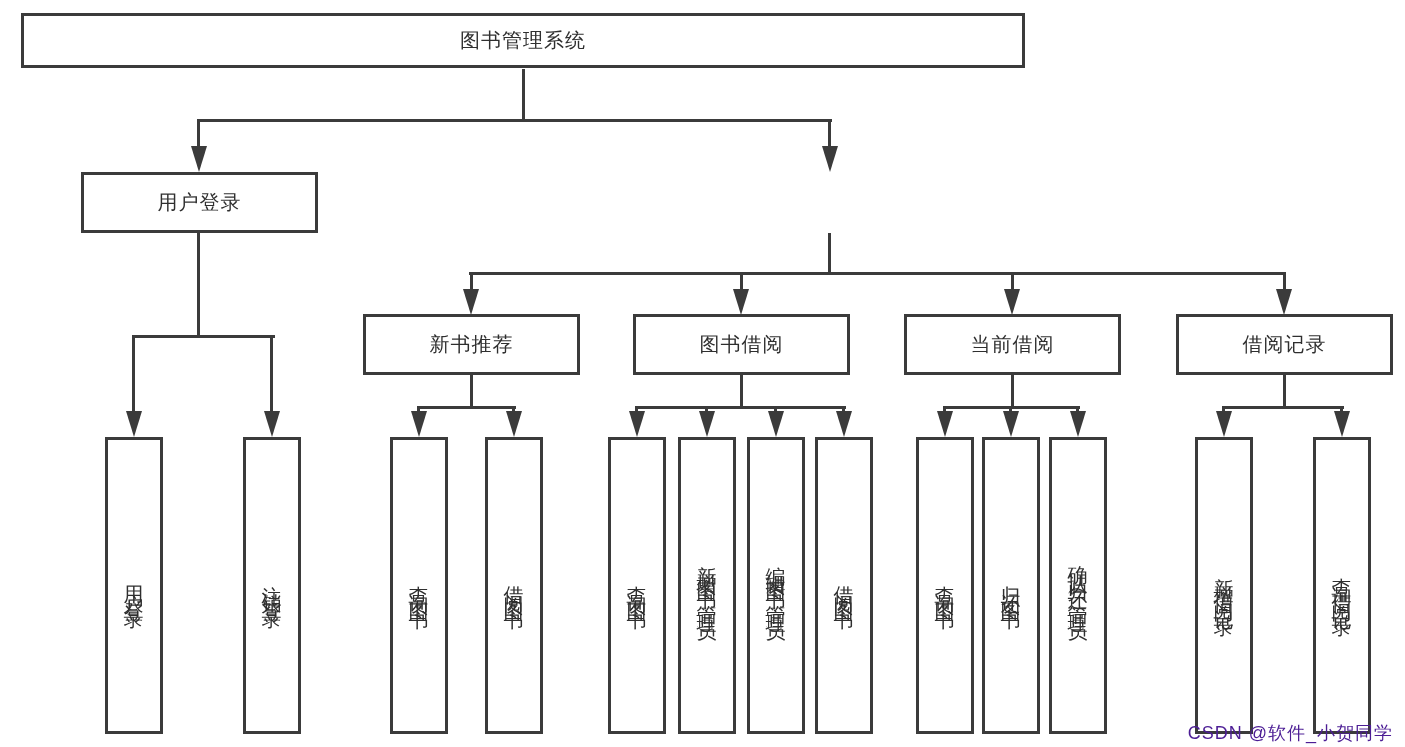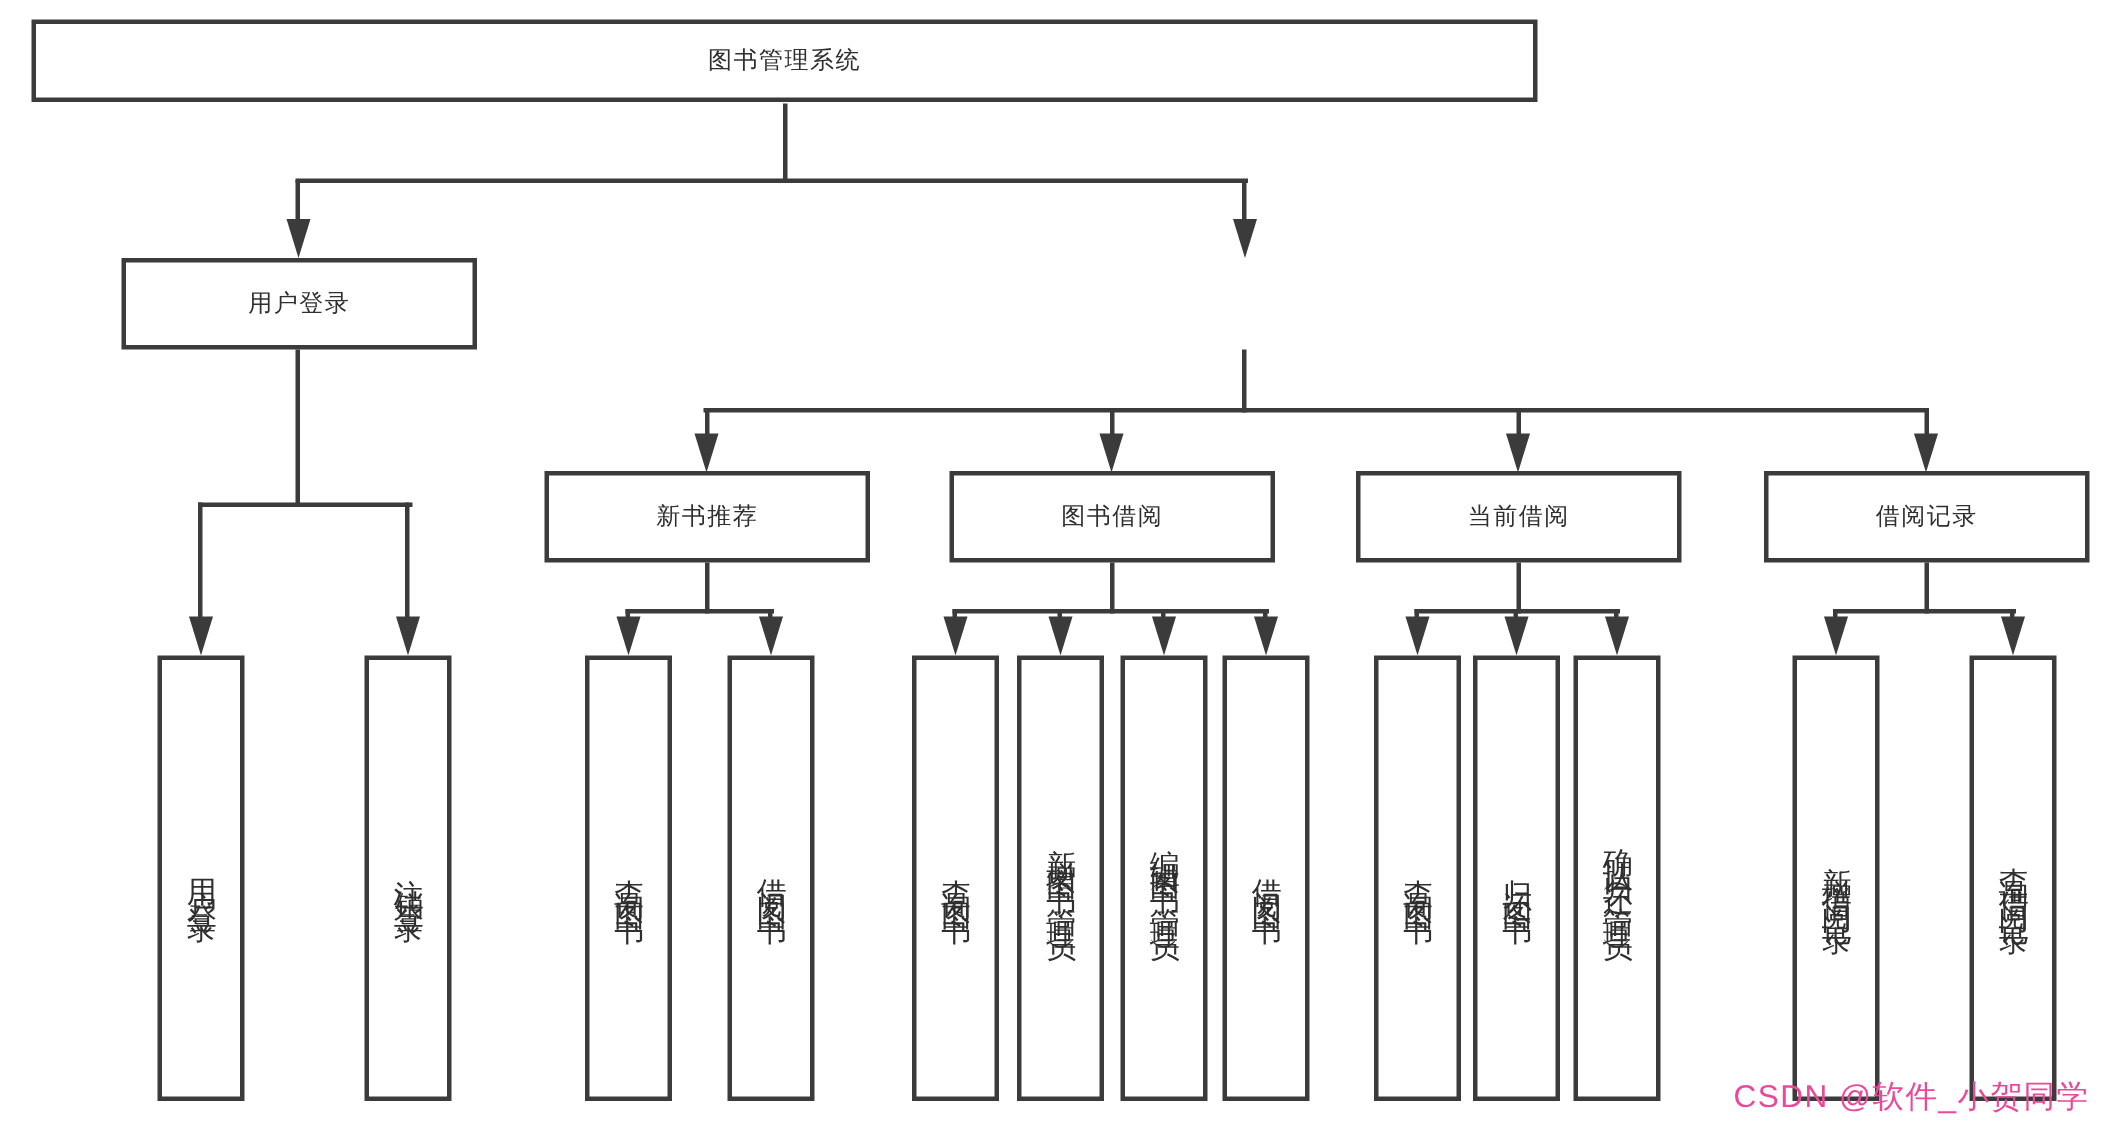--- a/index.html
+++ b/index.html
@@ -14,21 +14,21 @@
   .box{
     position:absolute;
     box-sizing:border-box;
     border:3px solid #3b3b3b;
     background:#ffffff;
     display:flex;
     align-items:center;
     justify-content:center;
   }
   .hlabel{
-    font-size:16px;
+    font-size:20px;
     letter-spacing:1px;
     white-space:nowrap;
   }
   .vlabel{
     writing-mode:vertical-rl;
     -webkit-writing-mode:vertical-rl;
     text-orientation:mixed;
     -webkit-text-orientation:mixed;
     font-size:20px;
     letter-spacing:8px;
@@ -42,22 +42,22 @@
     position:absolute;
     width:0;height:0;
     border-left:8px solid transparent;
     border-right:8px solid transparent;
     border-top:26px solid #3b3b3b;
   }
   .watermark{
     position:absolute;
     right:12px;
     bottom:2px;
-    font-size:21px;
-    color:#ec4899;
+    font-size:18px;
+    color:#4c1d95;
     letter-spacing:1px;
     z-index:10;
     white-space:nowrap;
   }
 </style>
 </head>
 <body>
 
 <div class="canvas">
 

